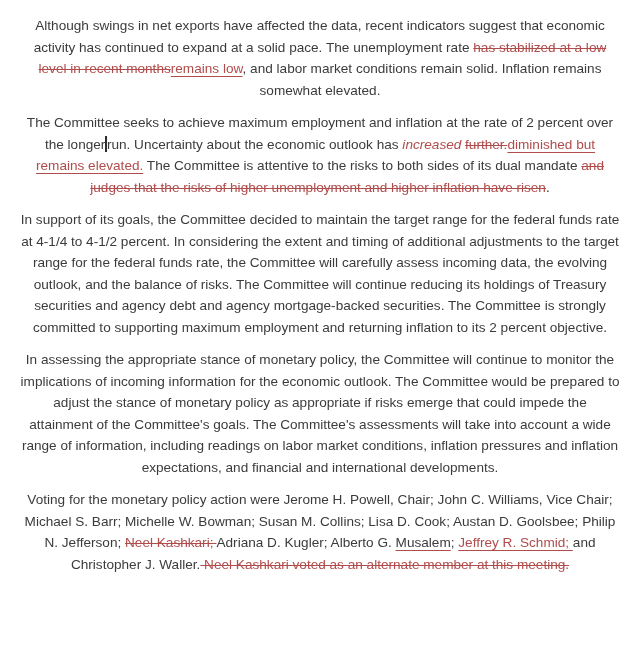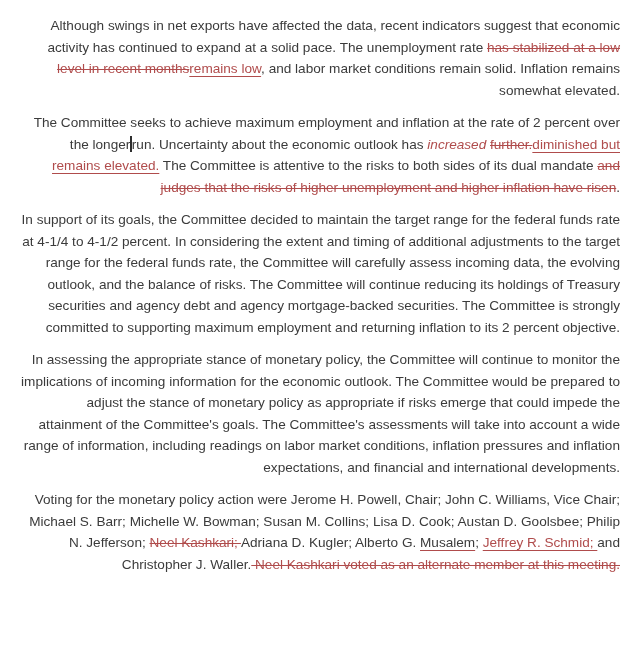--- a/index.html
+++ b/index.html
@@ -21,21 +21,21 @@
     -webkit-font-smoothing: antialiased;
   }
   .doc {
     padding: 15px 20px 0 20px;
     width: 640px;
     height: 669px;
     overflow: hidden;
   }
   p.para {
     margin: 0 0 11px 0;
-    text-align: right;
+    text-align: center;
   }
   
   .run-n { color: var(--text); }
   
   .run-d {
     color: var(--red);
     text-decoration: line-through;
     text-decoration-color: var(--red);
     text-decoration-thickness: 1px;
   }

